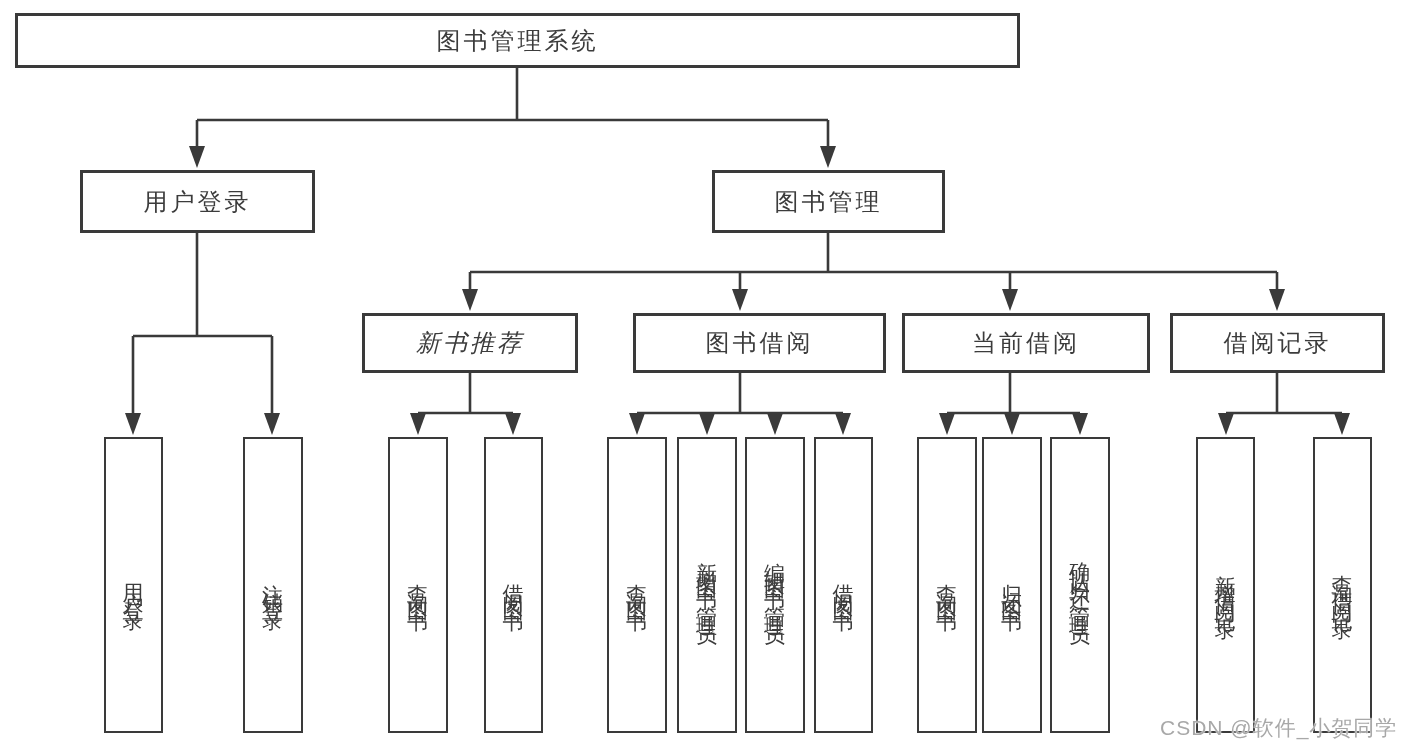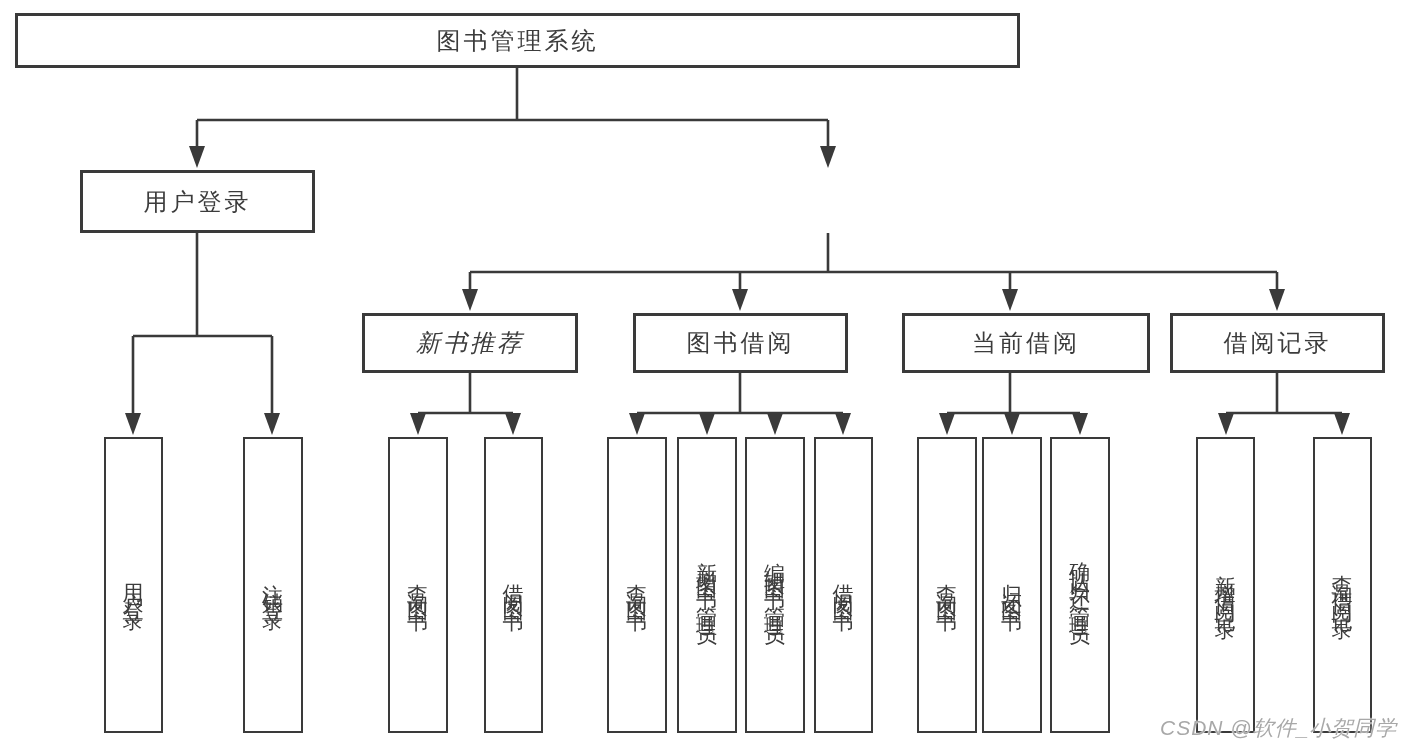--- a/index.html
+++ b/index.html
@@ -38,21 +38,20 @@
     white-space:nowrap;
   }
   .watermark{
     position:absolute;
     z-index:5;
     font-size:21px;
     color:var(--watermark);
     letter-spacing:1px;
     text-shadow:0 0 2px #fff, 0 0 1px #fff;
     white-space:nowrap;
-    font-style:italic;
   }
 </style>
 </head>
 <body>
 
 <div class="canvas">
 
   <svg class="connectors" width="1405" height="747">
     <g stroke="#3a3a3a" stroke-width="2.6" fill="none">
 
@@ -96,25 +95,28 @@
     </g>
   </svg>
 
   <div class="box hbox" style="left:15px;top:13px;width:1005px;height:55px;">
     <span>图书管理系统</span>
   </div>
 
   <div class="box hbox" style="left:80px;top:170px;width:235px;height:63px;">
     <span>用户登录</span>
   </div>
+  <div class="box hbox" style="left:712px;top:170px;width:233px;height:63px;">
+    <span>图书管理</span>
+  </div>
 
   <div class="box hbox" style="left:362px;top:313px;width:216px;height:60px;font-style:italic;">
     <span>新书推荐</span>
   </div>
-  <div class="box hbox" style="left:633px;top:313px;width:215px;height:60px;">
+  <div class="box hbox" style="left:633px;top:313px;width:253px;height:60px;">
     <span>图书借阅</span>
   </div>
   <div class="box hbox" style="left:902px;top:313px;width:248px;height:60px;">
     <span>当前借阅</span>
   </div>
   <div class="box hbox" style="left:1170px;top:313px;width:215px;height:60px;">
     <span>借阅记录</span>
   </div>
 
   <div class="box vbox" style="left:104px;top:437px;width:59px;height:296px;">

